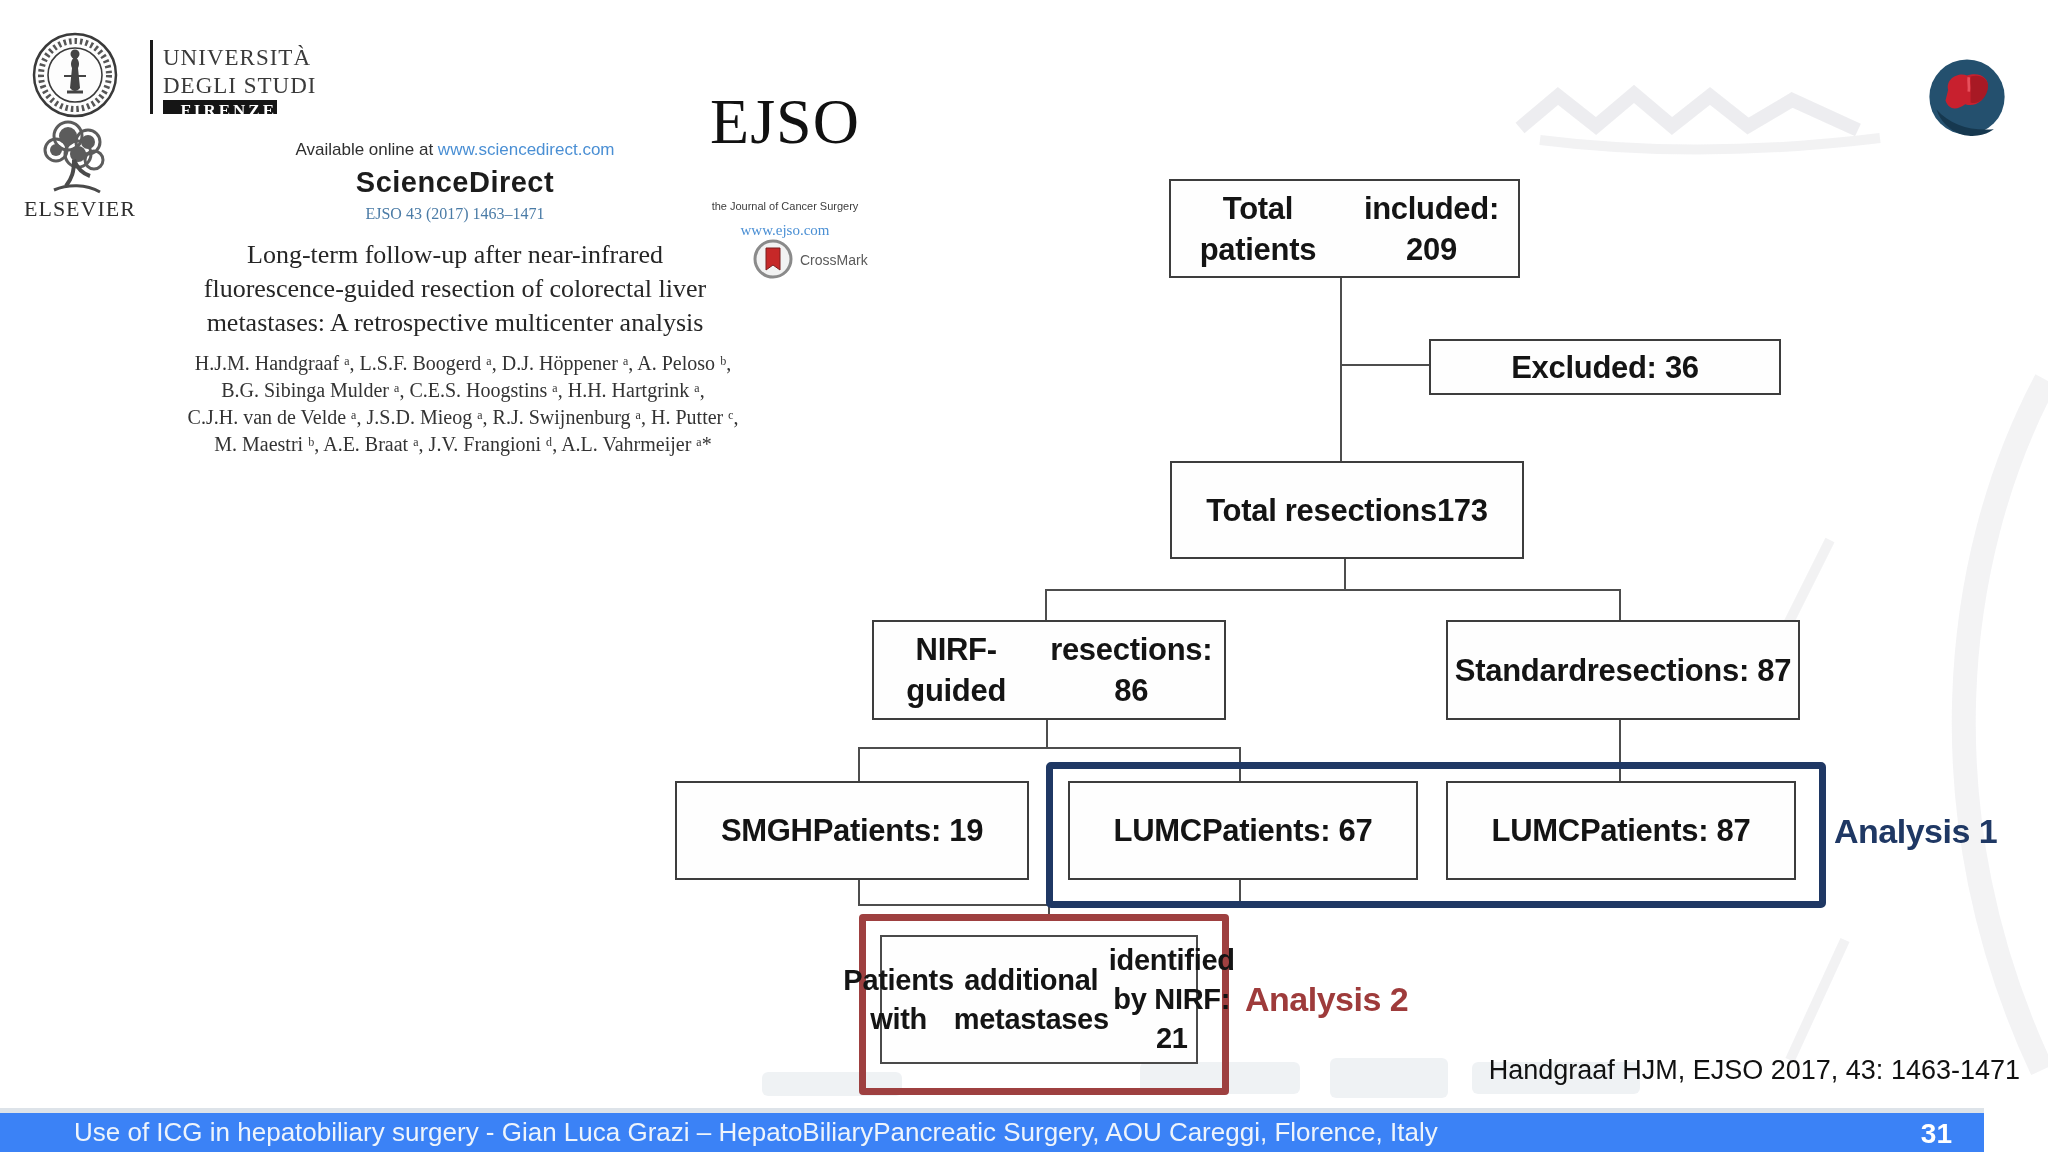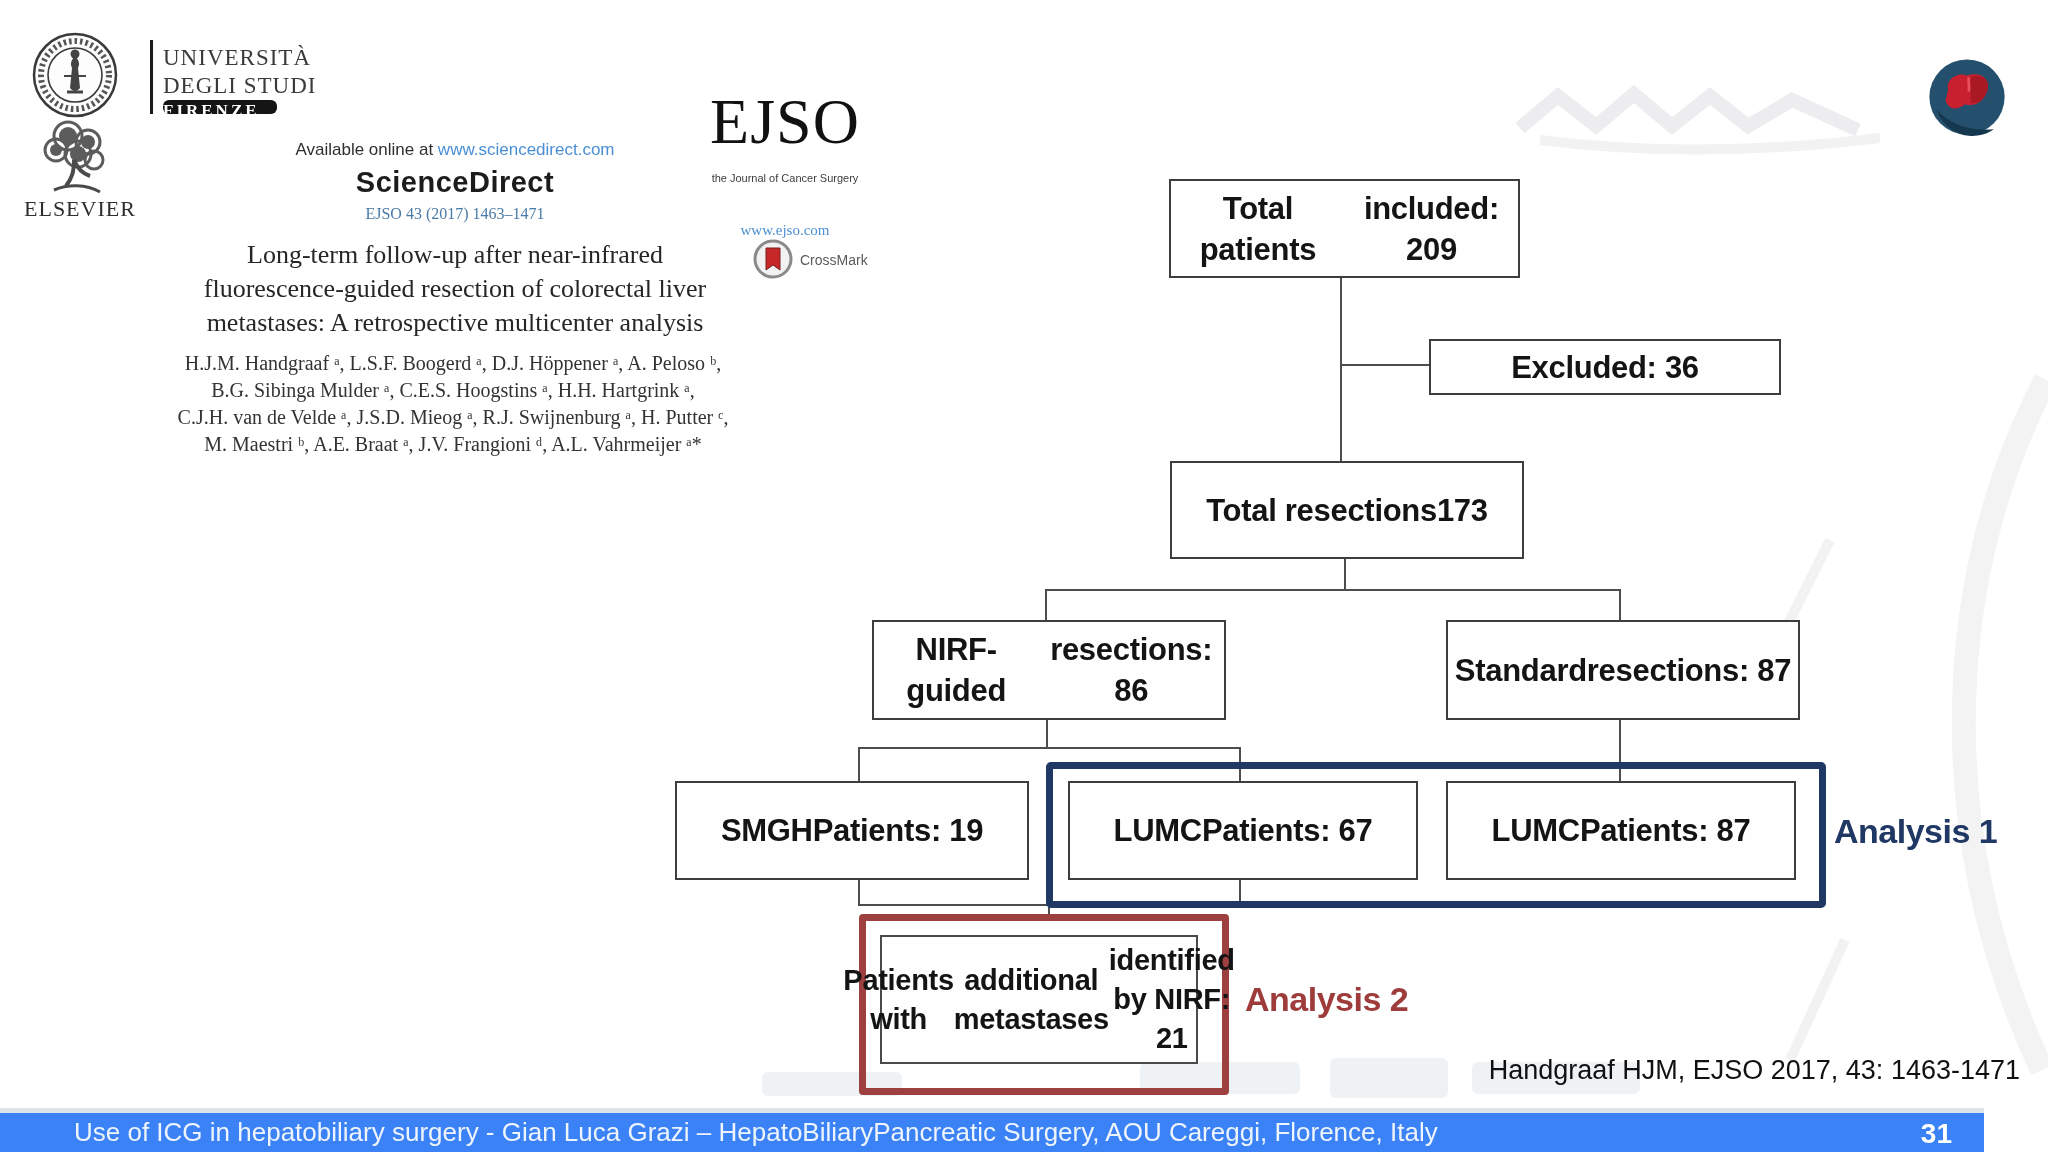--- a/index.html
+++ b/index.html
@@ -2,35 +2,35 @@
 <html><head>
 <meta charset="utf-8">
 <style>
   html,body{margin:0;padding:0;background:#ffffff;}
   .slide{position:relative;width:2048px;height:1152px;background:#ffffff;overflow:hidden;
          font-family:"Liberation Sans", sans-serif;}
   .abs{position:absolute;}
   .univ-name{font-family:"Liberation Serif","DejaVu Serif",serif;color:#3a3a3a;
              font-size:23px;letter-spacing:1px;line-height:27px;font-weight:400;}
   .univ-bar{background:#151515;color:#ffffff;overflow:hidden;height:14px;
-            font-size:17px;font-weight:700;letter-spacing:3px;text-align:left;
-            font-family:"Liberation Serif",serif;border-radius:6px;}
+            font-size:17px;font-weight:700;letter-spacing:3px;text-align:right;
+            font-family:"Liberation Serif",serif;}
   .elsevier-word{font-family:"Liberation Serif","DejaVu Serif",serif;color:#2e2e2e;
                  font-size:22px;letter-spacing:1px;font-weight:400;}
   .avail{font-size:17px;color:#2f2f2f;}
   .avail a{color:#4a8fd4;text-decoration:none;}
   .sd-brand{font-size:29px;font-weight:700;color:#1c1c1c;letter-spacing:0.5px;}
   .issue{font-family:"Liberation Serif",serif;font-size:16px;color:#4a7ba6;}
   .paper-title{font-family:"Liberation Serif","DejaVu Serif",serif;font-size:26px;color:#262626;
                line-height:34px;}
   .authors{font-family:"Liberation Serif","DejaVu Serif",serif;font-size:20px;color:#333333;
            line-height:27px;}
   .ejso-big{font-family:"Liberation Serif","DejaVu Serif",serif;font-size:64px;color:#111111;
             letter-spacing:1px;line-height:64px;}
-  .ejso-tag{font-size:11px;color:#3d3d3d;}
+  .ejso-tag{font-size:11px;color:#3d3d3d;margin-top:28px;}
   .ejso-url{font-family:"Liberation Serif",serif;font-size:15px;color:#4a8fd4;margin-top:23px;}
   .crossmark-label{font-size:14px;color:#5a5a5a;}
   
   .fbox{position:absolute;border:2px solid #3d3d3d;background:#fefefe;
         display:flex;align-items:center;justify-content:center;
         text-align:center;color:#141414;font-weight:700;font-size:31px;line-height:41px;
         letter-spacing:-0.3px;}
   .conn{position:absolute;background:#4d4d4d;}
   .outline-blue{position:absolute;border:7px solid #1f3864;border-radius:5px;background:transparent;}
   .outline-red{position:absolute;border:7px solid #9e4040;border-radius:4px;background:transparent;}
@@ -104,21 +104,21 @@
     <span>Available online at </span><a href="#">www.sciencedirect.com</a>
   </div>
   <div class="abs issue" style="left:120px;top:205px;width:670px;text-align:center;">EJSO 43 (2017) 1463–1471</div>
 
   <div class="abs paper-title" style="left:120px;top:238px;width:670px;text-align:center;">
     <div>Long-term follow-up after near-infrared</div>
     <div>fluorescence-guided resection of colorectal liver</div>
     <div>metastases: A retrospective multicenter analysis</div>
   </div>
 
-  <div class="abs authors" style="left:88px;top:350px;width:730px;text-align:center;">
+  <div class="abs authors" style="left:98px;top:350px;width:730px;text-align:center;">
     <div>H.J.M. Handgraaf ᵃ, L.S.F. Boogerd ᵃ, D.J. Höppener ᵃ, A. Peloso ᵇ,</div>
     <div>B.G. Sibinga Mulder ᵃ, C.E.S. Hoogstins ᵃ, H.H. Hartgrink ᵃ,</div>
     <div>C.J.H. van de Velde ᵃ, J.S.D. Mieog ᵃ, R.J. Swijnenburg ᵃ, H. Putter ᶜ,</div>
     <div>M. Maestri ᵇ, A.E. Braat ᵃ, J.V. Frangioni ᵈ, A.L. Vahrmeijer ᵃ*</div>
   </div>
 
   <div class="abs ejso-big" style="left:700px;top:90px;width:170px;text-align:center;">EJSO</div>
   <div class="abs ejso-tag" style="left:690px;top:172px;width:190px;text-align:center;">the Journal of Cancer Surgery</div>
   <div class="abs ejso-url" style="left:690px;top:199px;width:190px;text-align:center;">www.ejso.com</div>
 

